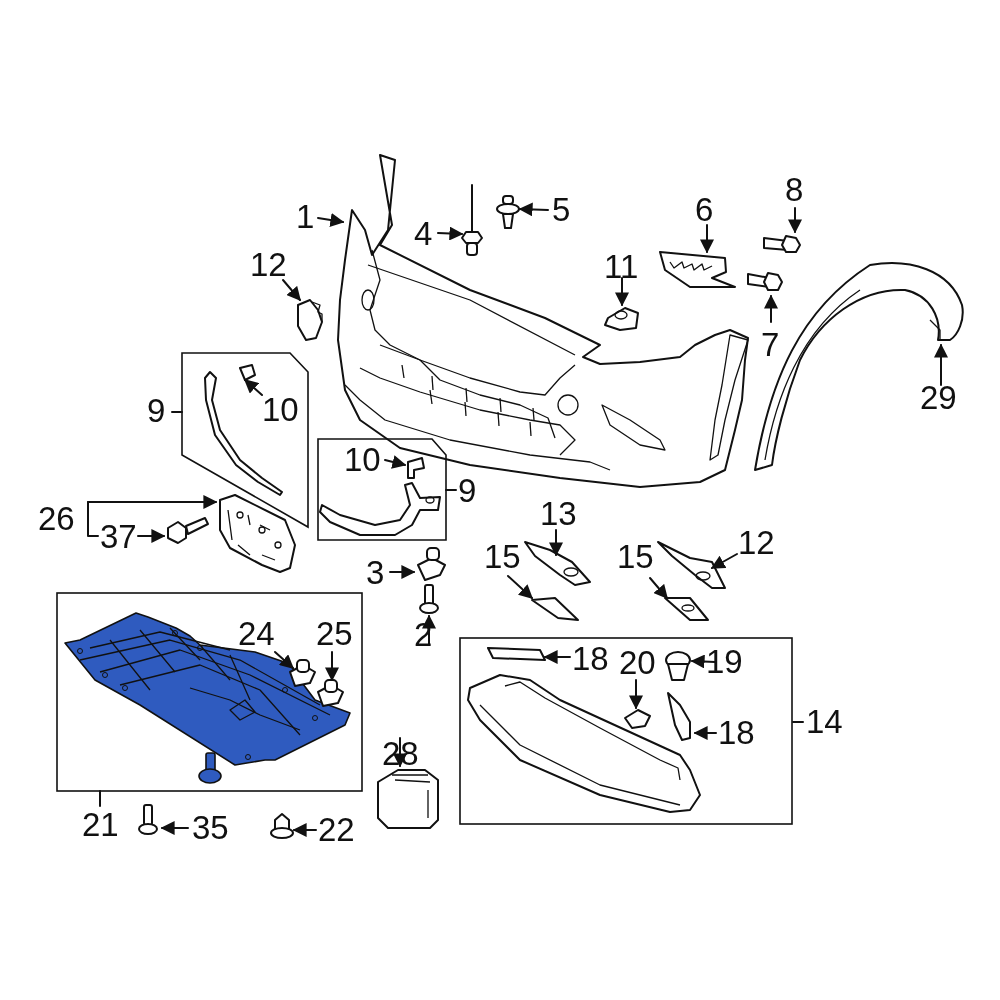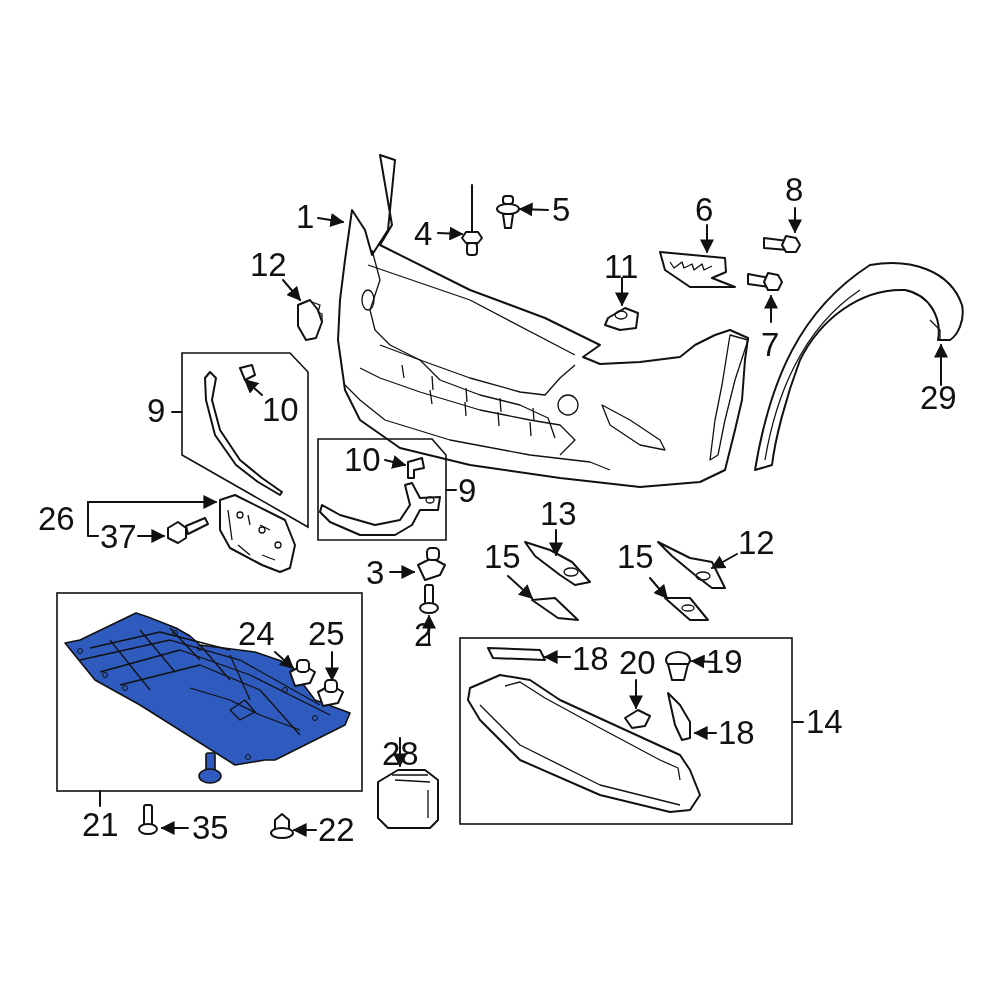--- a/index.html
+++ b/index.html
@@ -267,17 +267,17 @@
 <span class="callout" style="left:617px;top:540px">15</span>
 <span class="callout" style="left:806px;top:705px">14</span>
 <span class="callout" style="left:572px;top:642px">18</span>
 <span class="callout" style="left:718px;top:716px">18</span>
 <span class="callout" style="left:706px;top:645px">19</span>
 <span class="callout" style="left:619px;top:646px">20</span>
 <span class="callout" style="left:82px;top:808px">21</span>
 <span class="callout" style="left:318px;top:813px">22</span>
 <span class="callout" style="left:192px;top:811px">35</span>
 <span class="callout" style="left:238px;top:617px">24</span>
-<span class="callout" style="left:308px;top:617px">25</span>
+<span class="callout" style="left:316px;top:617px">25</span>
 <span class="callout" style="left:38px;top:502px">26</span>
 <span class="callout" style="left:100px;top:520px">37</span>
 <span class="callout" style="left:382px;top:737px">28</span>
 <span class="callout" style="left:920px;top:381px">29</span>
 
 </body></html>

